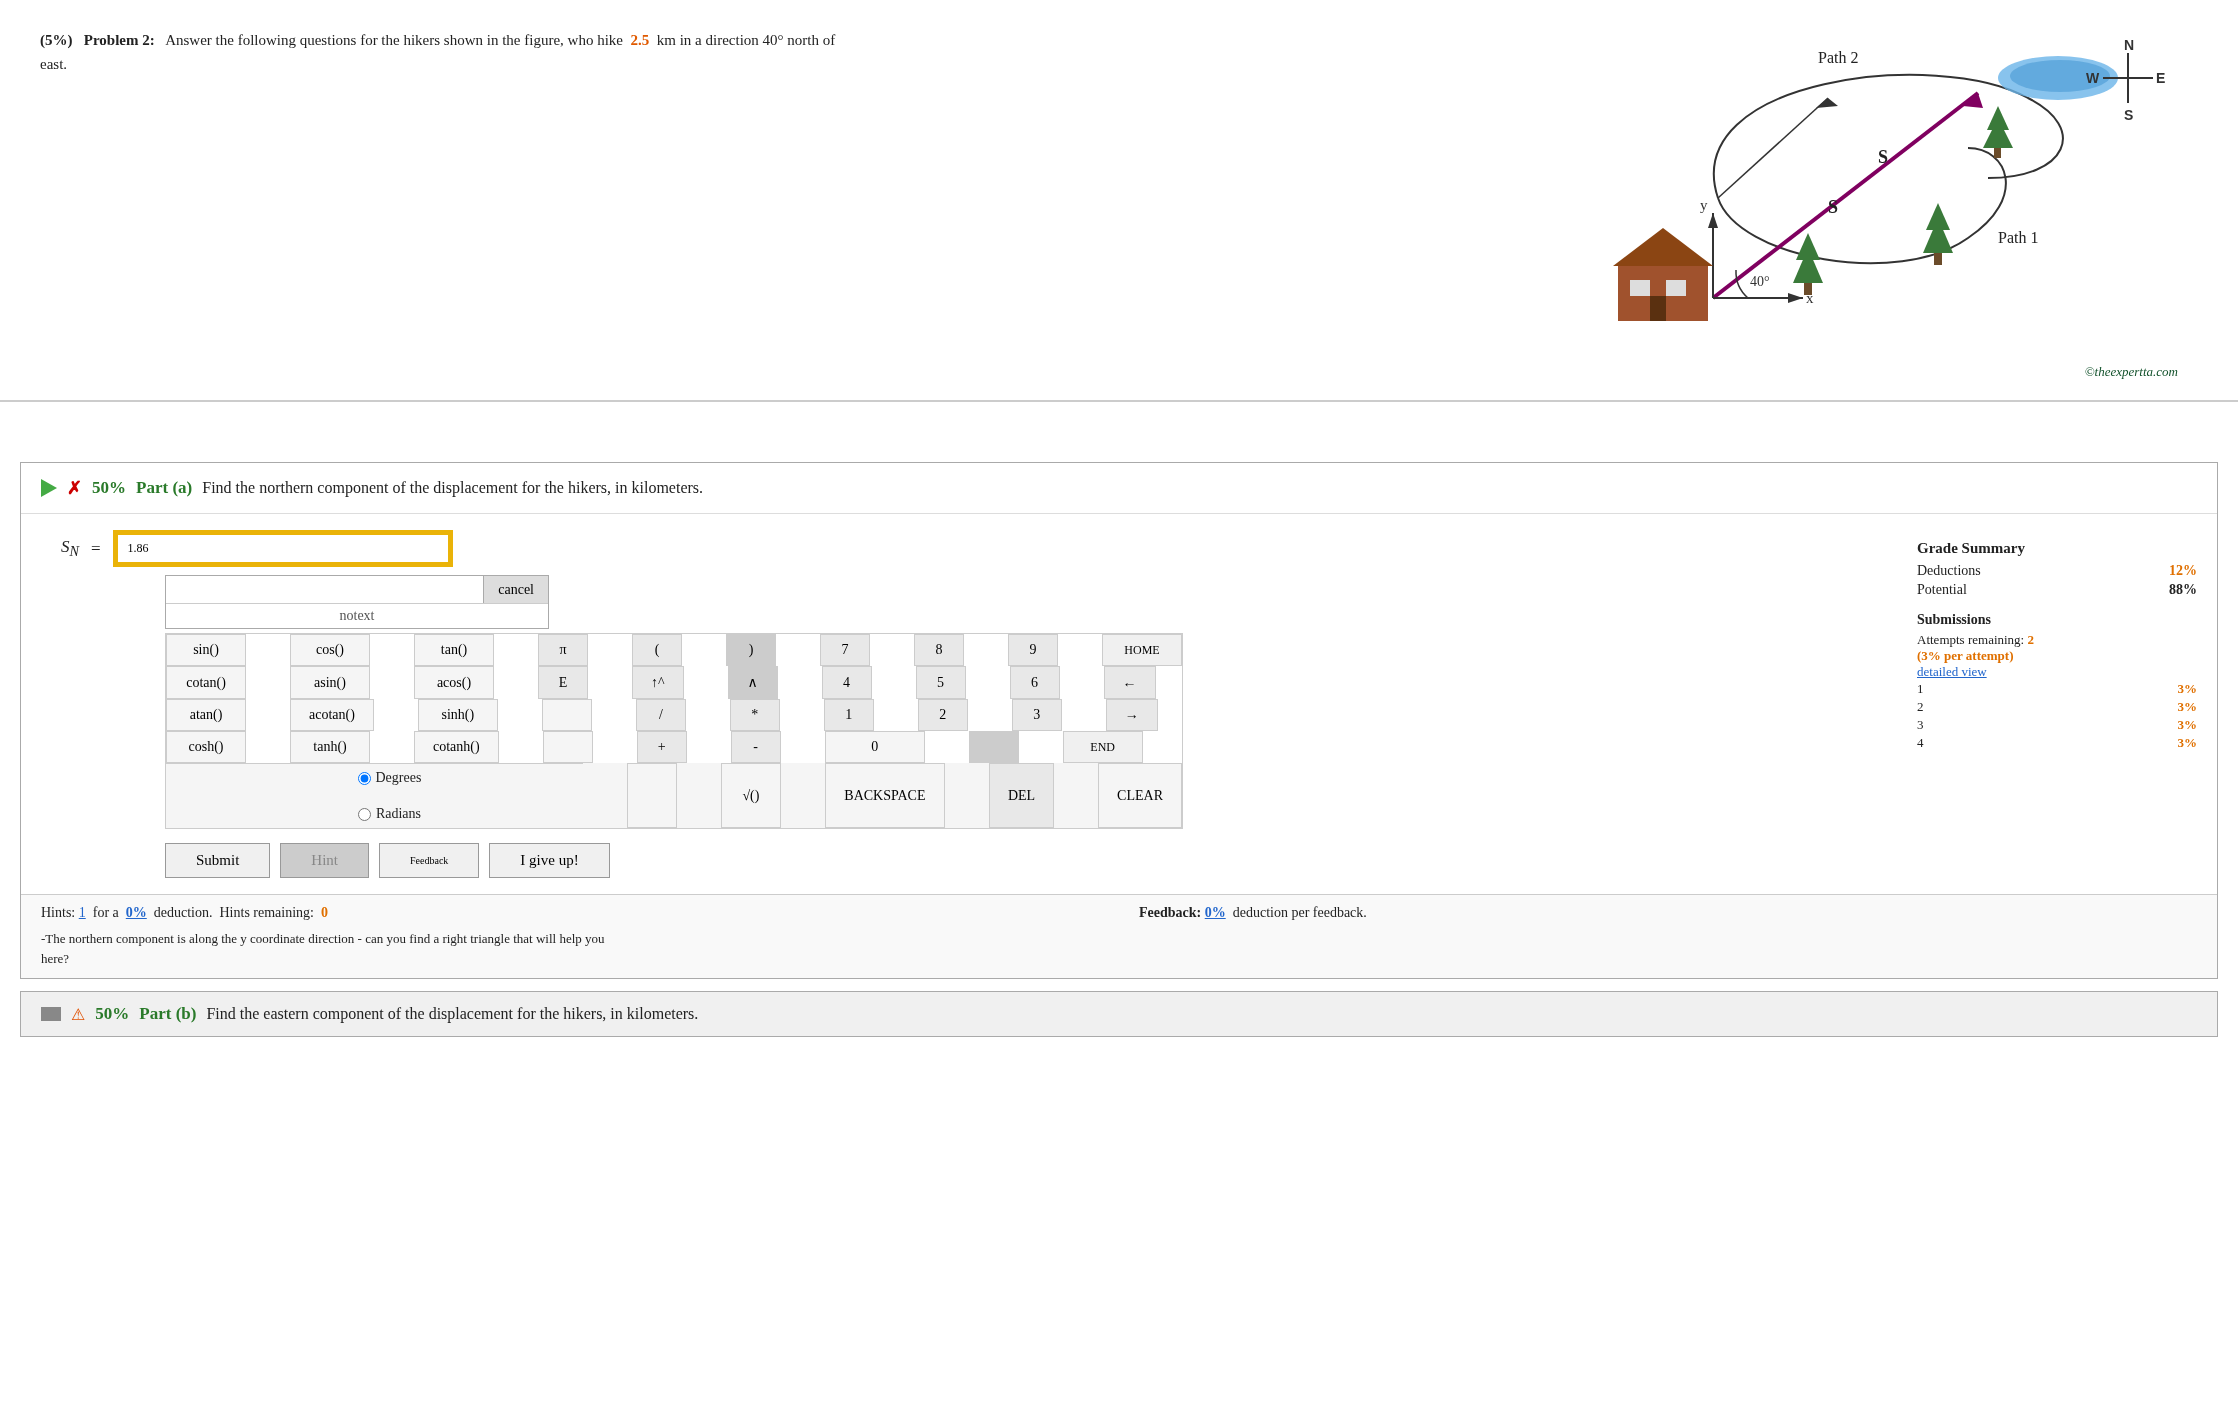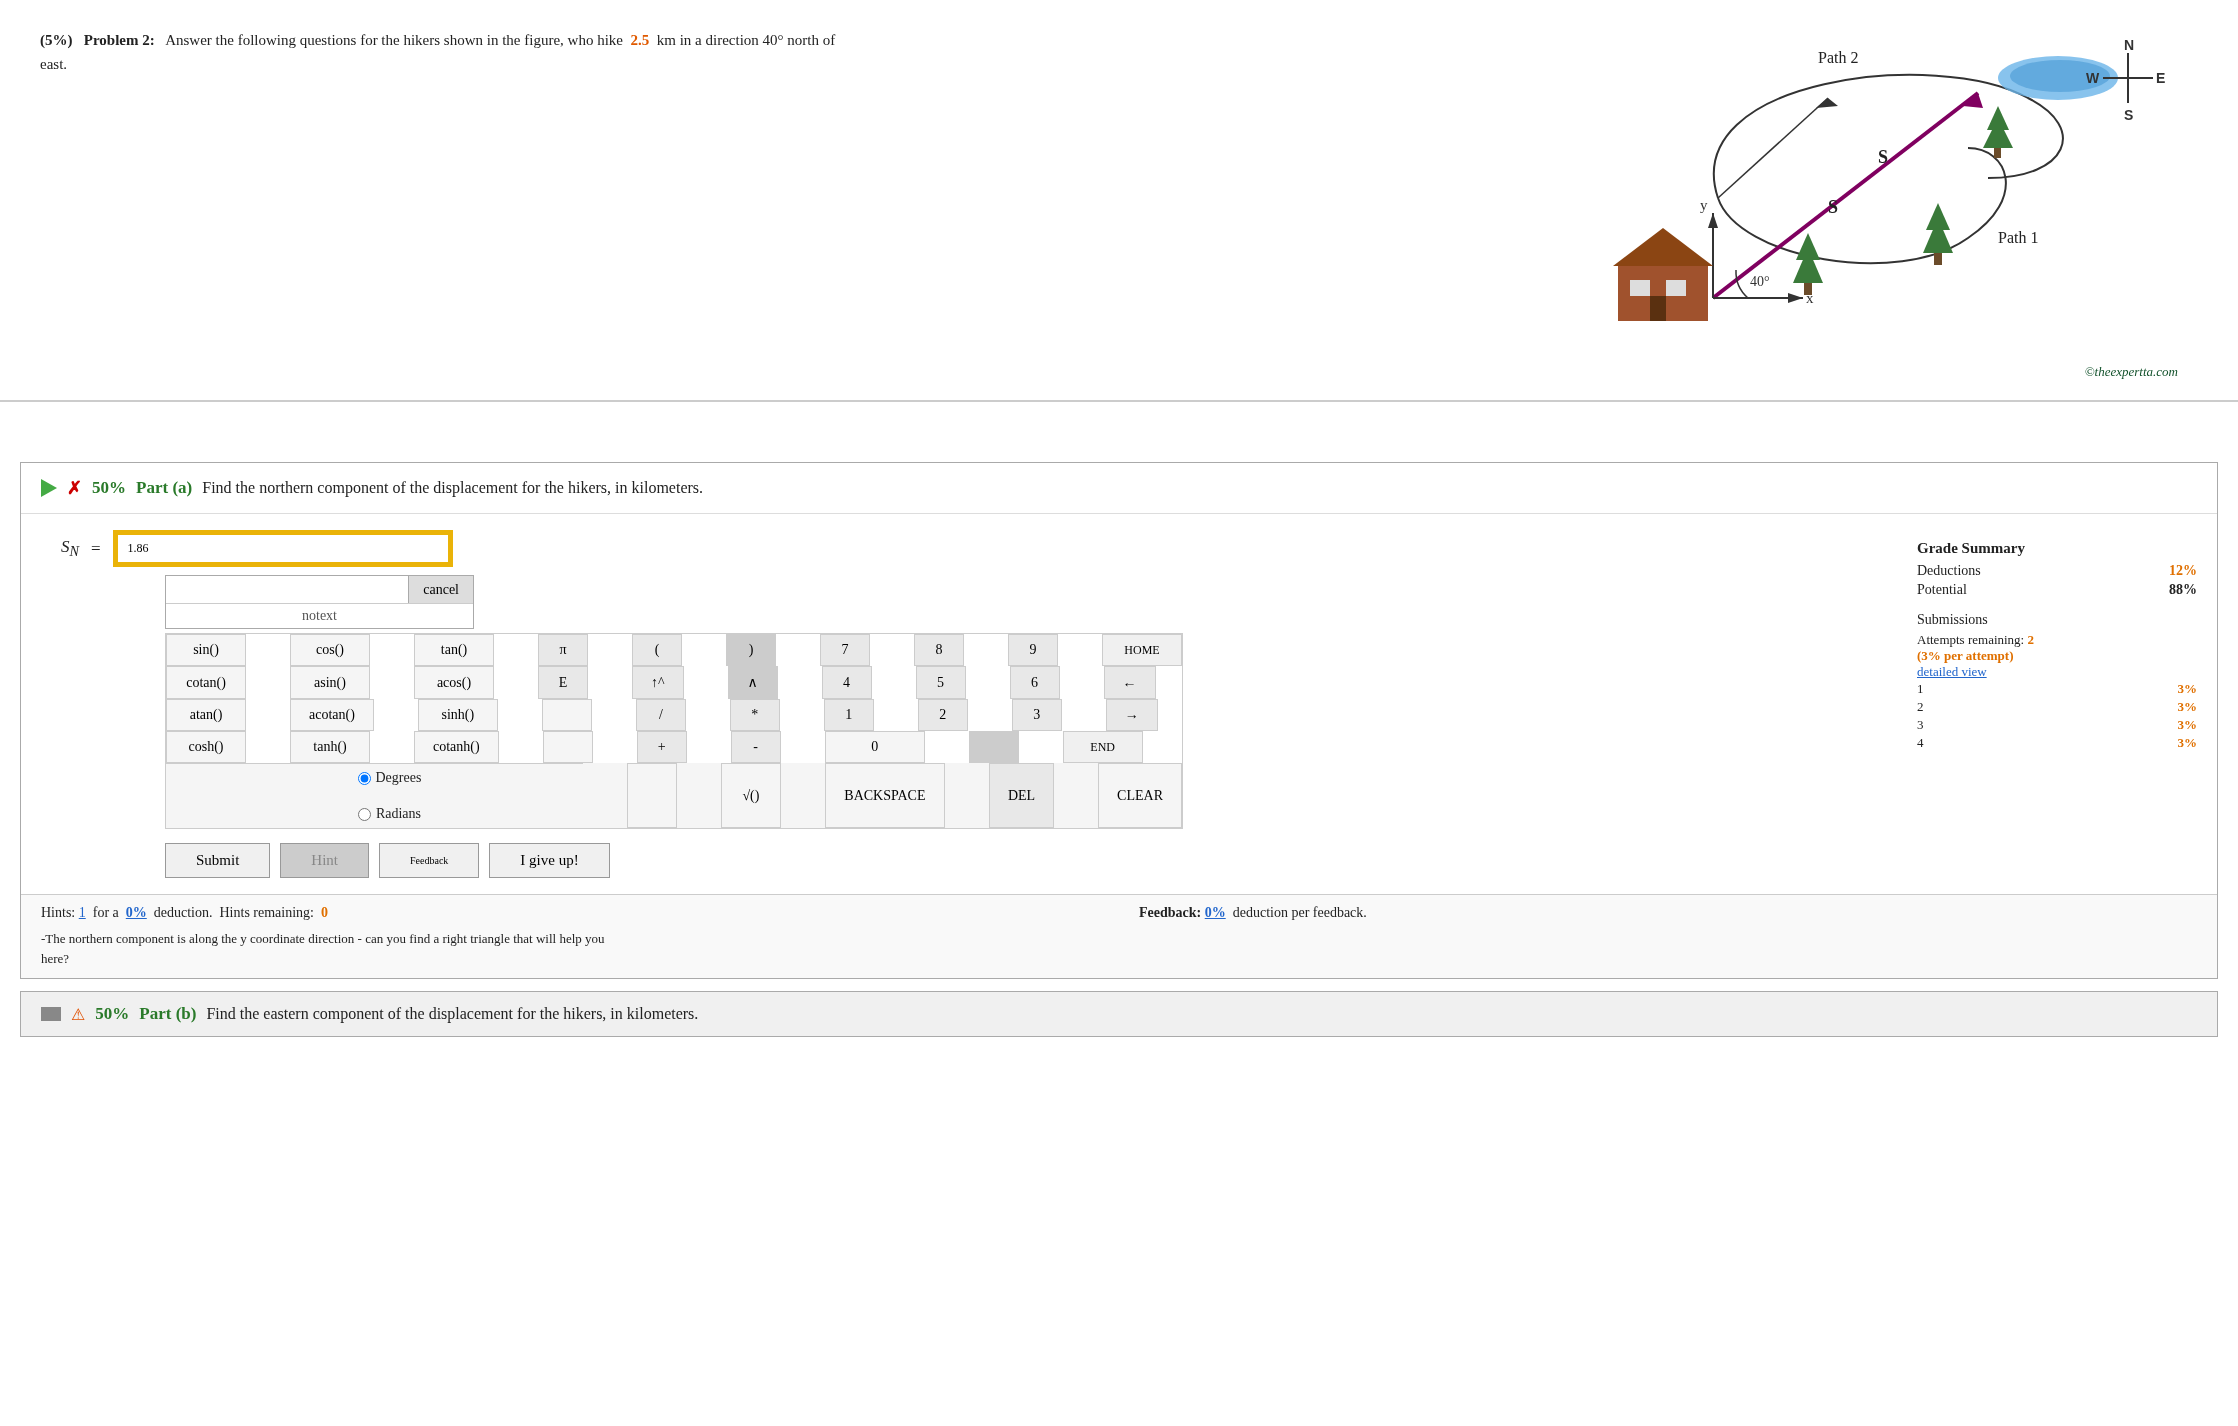--- a/index.html
+++ b/index.html
@@ -31,21 +31,21 @@
 
     .part-body { padding: 16px 20px 16px 40px; display: flex; gap: 40px; }
     .part-main { flex: 1; }
 
     
     .input-row { display: flex; align-items: center; gap: 12px; margin-bottom: 8px; font-size: 17px; }
     .variable-label { font-style: italic; font-size: 17px; }
     .answer-input { border: 5px solid #eab308; padding: 6px 10px; font-size: 12px; width: 340px; font-family: Georgia, serif; background: #fff; }
 
     
-    .suggestion-box { background: #fff; border: 1px solid #aaa; width: 309px; margin-left: 104px; margin-bottom: 4px; }
+    .suggestion-box { background: #fff; border: 1px solid #aaa; width: 384px; margin-left: 104px; margin-bottom: 4px; }
     .suggestion-row-top { display: flex; align-items: stretch; border-bottom: 1px solid #ccc; }
     .suggestion-input { flex: 1; border: none; outline: none; padding: 5px 8px; font-size: 15px; font-family: Georgia, serif; }
     .cancel-btn { background: #ddd; border: none; border-left: 1px solid #aaa; padding: 5px 14px; cursor: pointer; font-size: 14px; font-family: Georgia, serif; }
     .notext-row { padding: 4px 8px; font-size: 14px; color: #555; cursor: pointer; text-align: center; }
 
     
     .calc-grid { margin-left: 104px; border: 1px solid #ccc; display: inline-block; }
     .calc-row { display: flex; gap: 44px; }
     .calc-btn { border: 1px solid #ccc; background: #f5f5f5; padding: 7px 18px; font-size: 14px; cursor: pointer; font-family: Georgia, serif; min-width: 80px; text-align: center; }
     .calc-btn-special { background: #e8e8e8; min-width: 50px; }
@@ -63,21 +63,21 @@
     .btn-hint { background: #ccc; border: 1px solid #999; padding: 8px 30px; font-size: 15px; cursor: pointer; font-family: Georgia, serif; color: #888; }
     .btn-feedback { background: #f0f0f0; border: 1px solid #999; padding: 8px 30px; font-size: 10px; cursor: pointer; font-family: Georgia, serif; }
     .btn-give-up { background: #f0f0f0; border: 1px solid #999; padding: 8px 30px; font-size: 15px; cursor: pointer; font-family: Georgia, serif; }
 
     
     .grade-summary { width: 280px; flex-shrink: 0; padding: 10px 0; }
     .grade-title { font-weight: bold; font-size: 15px; margin-bottom: 6px; }
     .grade-row { display: flex; justify-content: space-between; margin-bottom: 3px; font-size: 14px; }
     .orange { color: #e07000; font-weight: bold; }
     .bold { font-weight: bold; }
-    .submissions-title { font-weight: normal; font-size: 14px; margin-top: 14px; margin-bottom: 4px; }
+    .submissions-title { font-weight: bold; font-size: 14px; margin-top: 14px; margin-bottom: 4px; }
     .attempts-remaining { font-size: 13px; }
     .attempts-link { color: #2266cc; text-decoration: underline; cursor: pointer; font-size: 13px; }
     .attempt-row { display: flex; justify-content: space-between; font-size: 13px; padding: 1px 0; }
 
     
     .hints-bar { background: #f9f9f9; border-top: 1px solid #ccc; padding: 10px 20px; display: flex; gap: 40px; font-size: 14px; }
     .hints-section { flex: 1; }
     .feedback-section { flex: 1; }
     .link-blue { color: #2266cc; text-decoration: underline; cursor: pointer; }
     .hint-text { font-size: 13px; margin-top: 8px; line-height: 1.5; max-width: 580px; }

